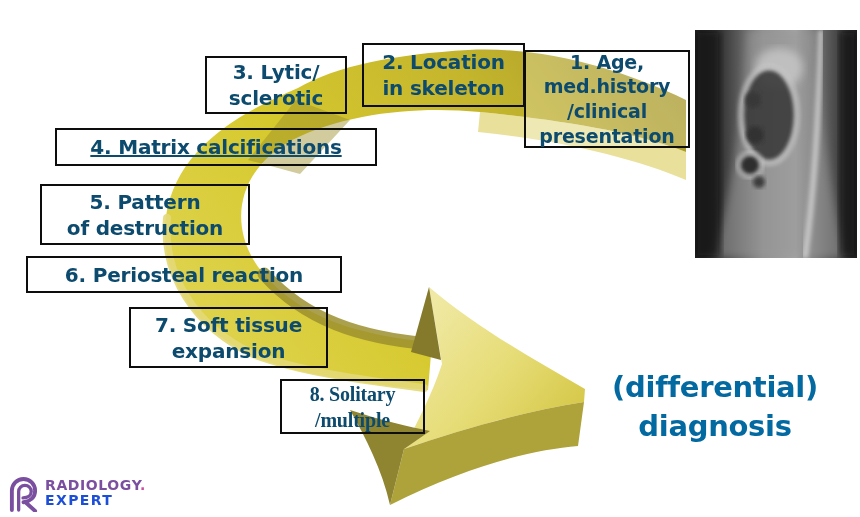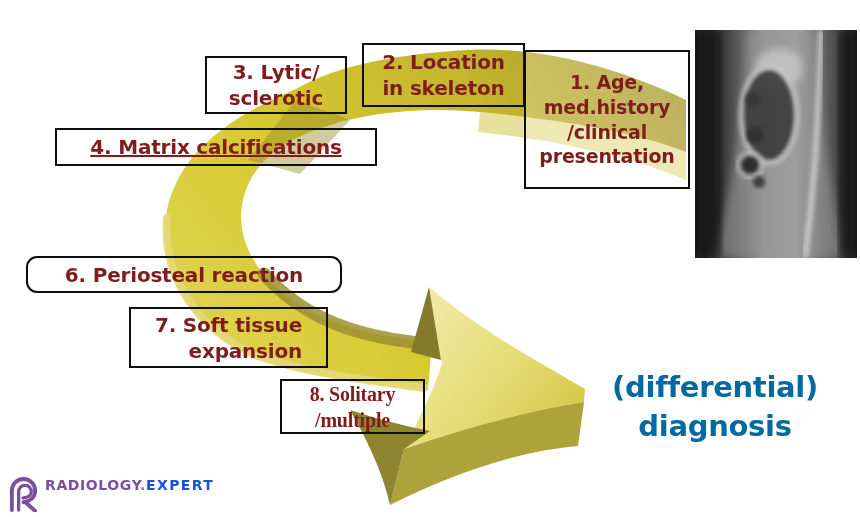--- a/index.html
+++ b/index.html
@@ -6,40 +6,40 @@
   #stage{
     position:relative;width:860px;height:517px;background:#fff;overflow:hidden;
     font-family:"DejaVu Sans","Liberation Sans",sans-serif;
   }
   #arrow-svg{position:absolute;left:0;top:0;z-index:1;}
   .step-box{
     position:absolute;z-index:2;
     border:2.5px solid #0d0d0d;
     display:flex;align-items:center;justify-content:center;
     text-align:center;font-weight:bold;font-size:20px;line-height:1.3;
-    letter-spacing:-0.2px;color:#7f1d1d;white-space:pre-line;
+    letter-spacing:-0.2px;color:#0c4a6e;white-space:pre-line;
     box-sizing:border-box;background:transparent;
   }
-  #step-1{left:524px;top:50px;width:166px;height:139px;font-size:19px;background:rgba(255,255,255,0.25);}
+  #step-1{left:524px;top:50px;width:166px;height:98px;font-size:19px;background:rgba(255,255,255,0.25);}
   #step-2{left:362px;top:43px;width:163px;height:64px;}
   #step-3{left:205px;top:56px;width:142px;height:58px;}
   #step-4{left:55px;top:128px;width:322px;height:38px;text-decoration:underline;}
   #step-5{left:40px;top:184px;width:210px;height:61px;}
-  #step-6{left:26px;top:256px;width:316px;height:37px;border-radius:11px;}
-  #step-7{left:129px;top:307px;width:199px;height:61px;text-align:right;}
+  #step-6{left:26px;top:256px;width:316px;height:37px;}
+  #step-7{left:129px;top:307px;width:199px;height:61px;}
   #step-8{left:280px;top:379px;width:145px;height:55px;font-family:Liberation Serif, serif;}
   #result-label{
     position:absolute;z-index:2;left:580px;top:368px;width:270px;
     text-align:center;font-weight:bold;font-size:29px;line-height:1.33;
     color:#0369a1;white-space:pre-line;letter-spacing:-0.3px;
   }
   #xray{position:absolute;z-index:3;left:695px;top:30px;width:162px;height:228px;}
   #logo{position:absolute;z-index:2;left:8px;top:477px;display:flex;align-items:flex-start;}
   #logo-icon{width:31px;height:35px;margin-right:6px;}
-  #logo-text{display:flex;justify-content:flex-start;padding-top:1px;}
+  #logo-text{display:flex;flex-direction:column;justify-content:flex-start;padding-top:1px;}
   .logo-line1{font-weight:bold;font-size:14px;line-height:15px;letter-spacing:0.6px;color:#7b4fa0;}
   .logo-line1 .dot{color:#cb4f9f;}
   .logo-line2{font-weight:bold;font-size:14px;line-height:15px;letter-spacing:1.4px;color:#1d4ed8;}
 </style>
 </head>
 <body>
 
 <div id="stage">
 
   <svg id="arrow-svg" width="860" height="517" viewBox="0 0 860 517" aria-hidden="true">
@@ -83,20 +83,22 @@
 
   <div class="step-box" id="step-1">1. Age,
 med.history
 /clinical
 presentation</div>
   <div class="step-box" id="step-2">2. Location
 in skeleton</div>
   <div class="step-box" id="step-3">3. Lytic/
 sclerotic</div>
   <div class="step-box" id="step-4">4. Matrix calcifications</div>
+  <div class="step-box" id="step-5">5. Pattern
+of destruction</div>
   <div class="step-box" id="step-6">6. Periosteal reaction</div>
   <div class="step-box" id="step-7">7. Soft tissue
 expansion</div>
   <div class="step-box" id="step-8">8. Solitary
 /multiple</div>
 
   <div id="result-label">(differential)
 diagnosis</div>
 
   <div id="xray">

